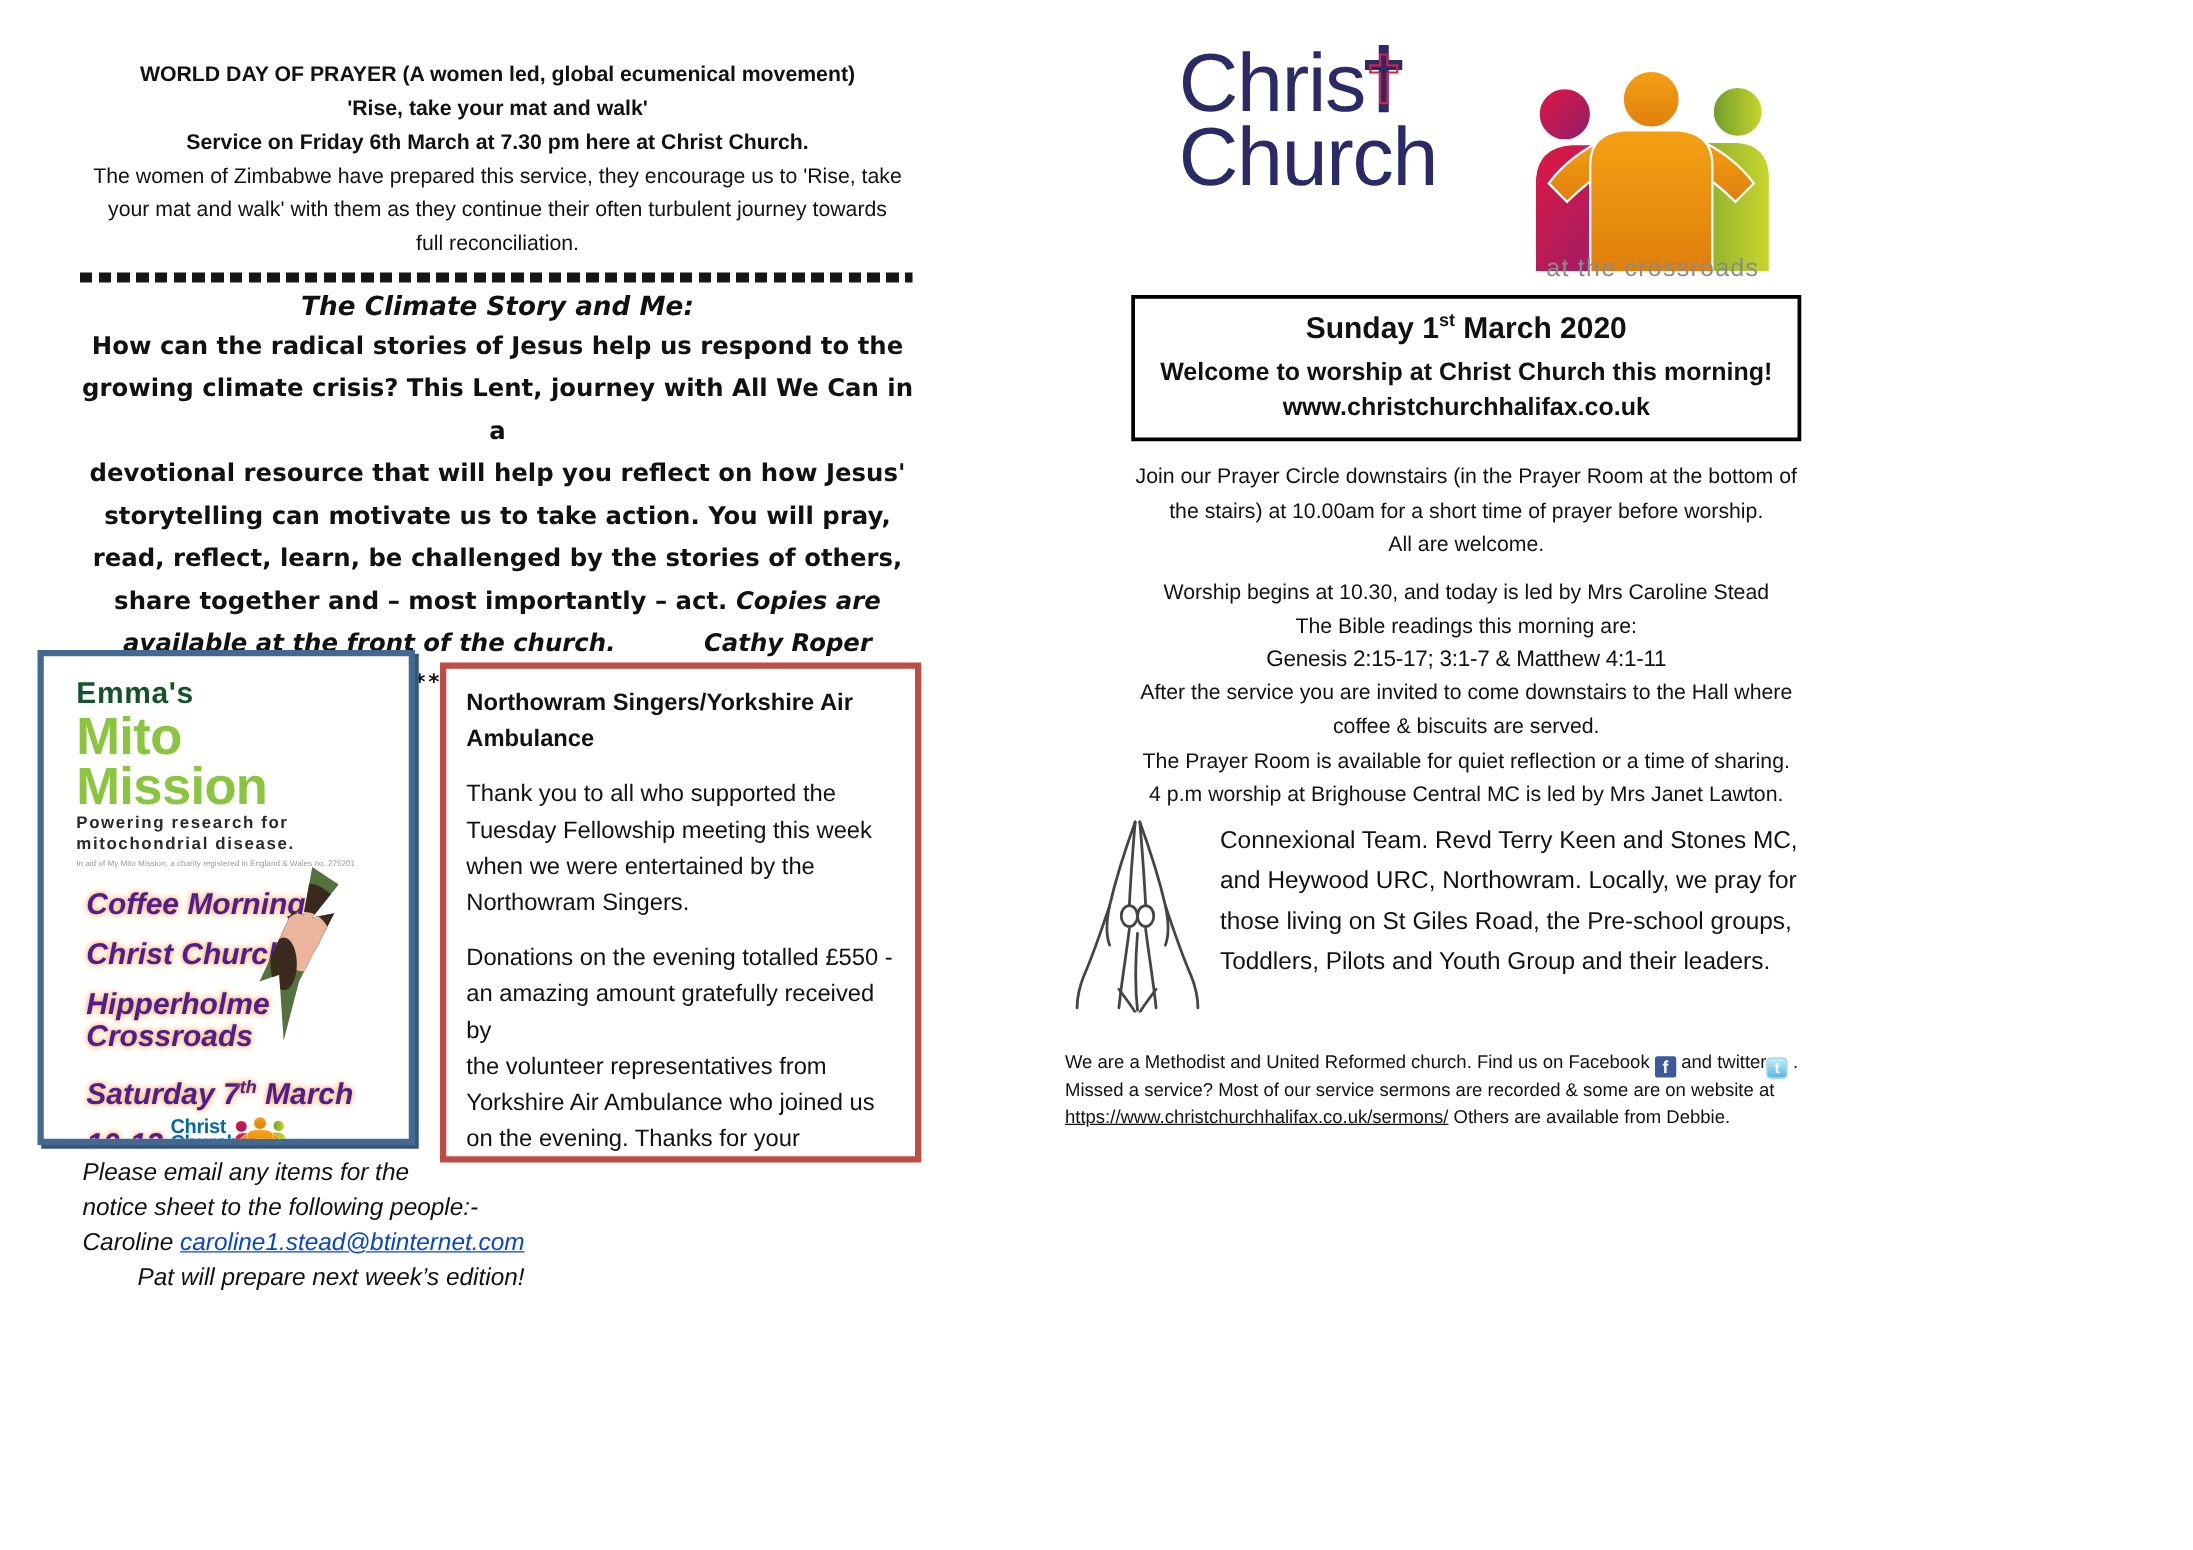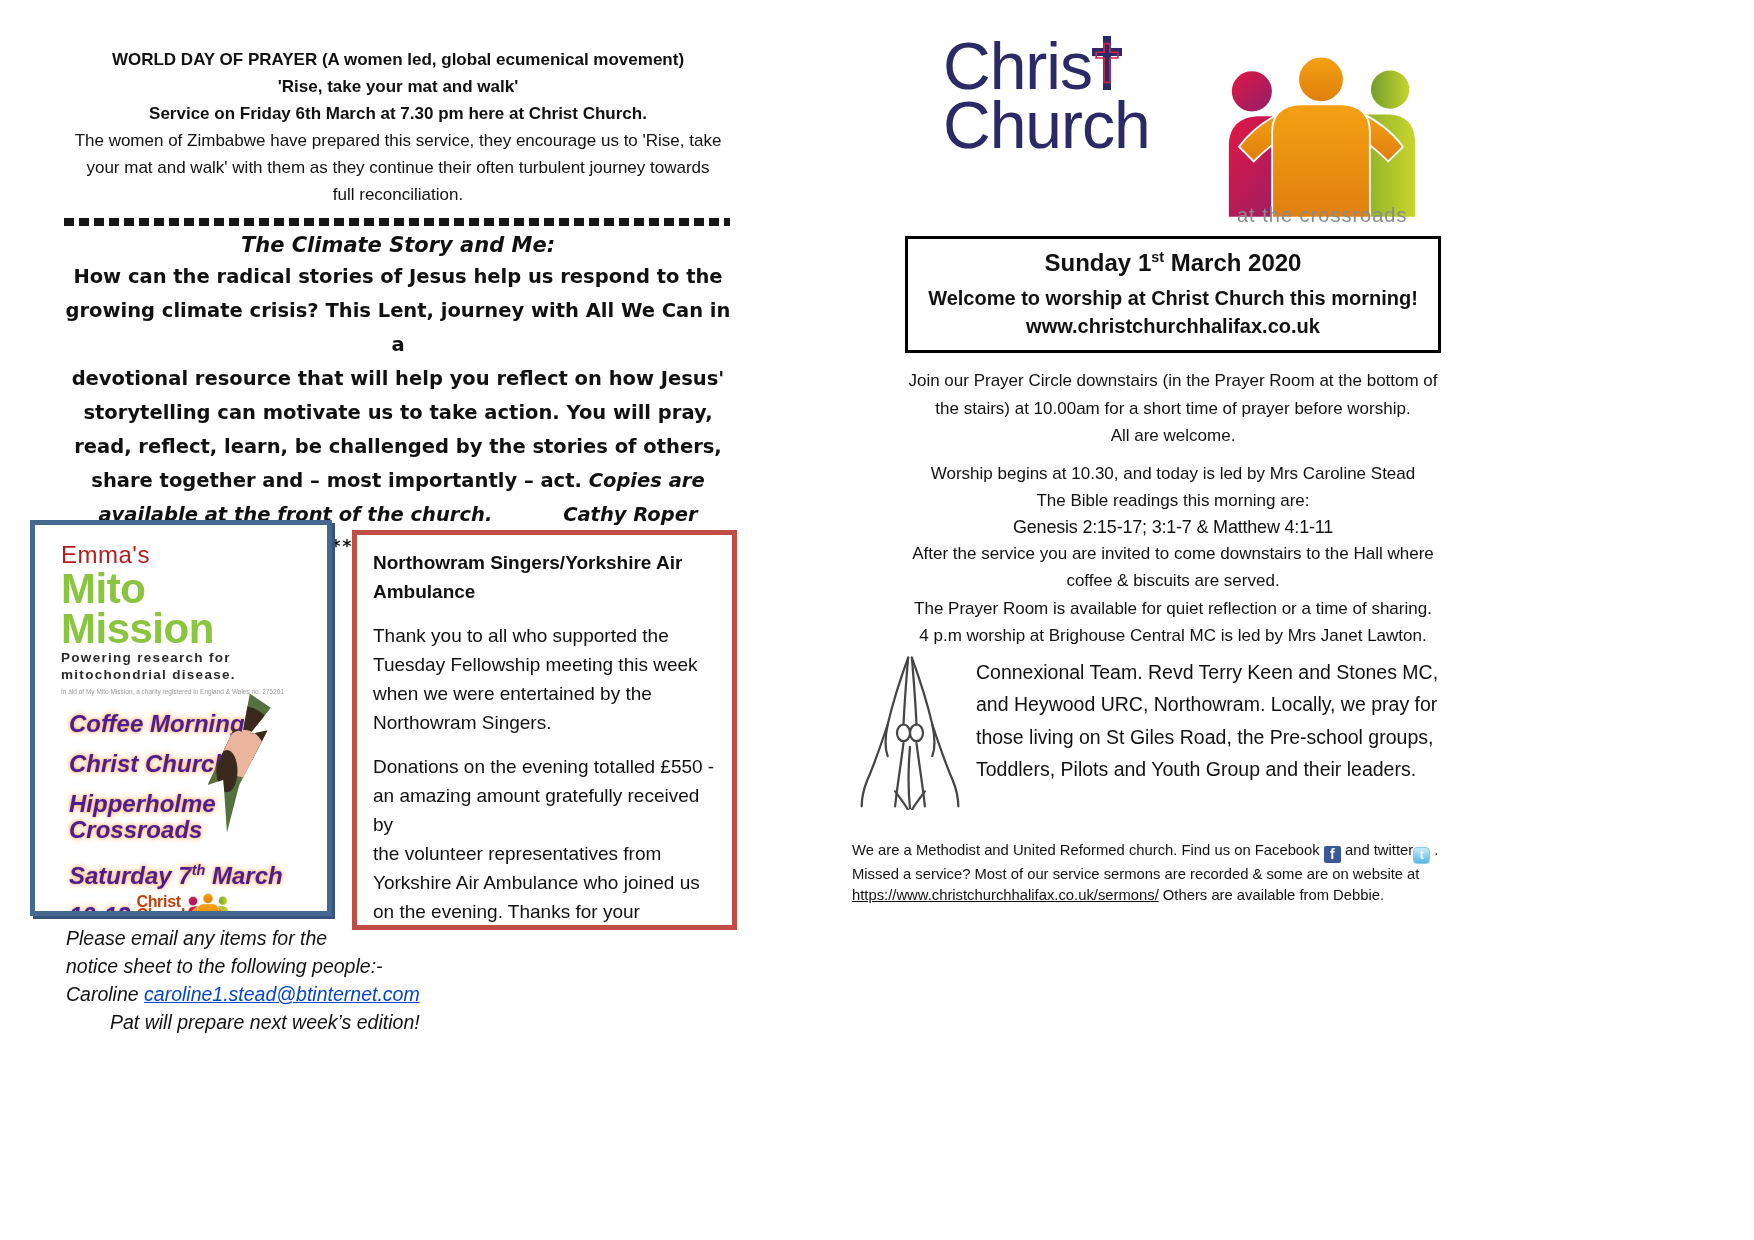--- a/index.html
+++ b/index.html
@@ -17,32 +17,32 @@
                 line-height:34px;}
   .climate-body .pre{white-space:pre-line;}
   .italic{font-style:italic;}
   .sig{font-style:italic;display:inline-block;margin-left:64px;}
   .asterisks{font-family:"DejaVu Sans",sans-serif;font-weight:bold;font-size:17px;
              letter-spacing:2.2px;margin-top:4px;white-space:nowrap;overflow:hidden;}
   
   .mito-box{position:absolute;left:30px;top:520px;width:292px;height:386px;background:#fff;
             border:5px solid #44688f;box-shadow:3px 3px 0 #33557e;overflow:hidden;text-align:left;}
   .mito-logo{position:relative;margin:16px 0 0 26px;height:158px;}
-  .mito-emma{font-weight:normal;font-size:24px;letter-spacing:.5px;color:#b91c1c;}
+  .mito-emma{font-weight:bold;font-size:24px;letter-spacing:.5px;color:#14532d;}
   .mito-green{font-weight:bold;font-size:42px;line-height:40px;color:#8bc540;letter-spacing:-.5px;}
   .mito-tag{font-weight:bold;font-size:13.5px;line-height:17px;letter-spacing:1.3px;color:#2a2a2a;}
   .mito-small{font-size:6.5px;color:#9a9a9a;margin-top:5px;filter:blur(.3px);}
   .bolt{position:absolute;right:-64px;top:-6px;width:88px;height:150px;}
   .mito-items{margin:12px 0 0 34px;}
   .mito-item{font-family:Liberation Sans, sans-serif;font-weight:bold;font-style:italic;
              font-size:24px;line-height:26px;margin-bottom:14px;color:#4c1d95;
              text-shadow:0 0 6px #f7b26a,0 0 3px #f7b26a,0 0 1px #fff;}
   .mito-last{display:flex;align-items:center;gap:6px;margin:2px 0 0 34px;}
   .mini-logo{display:flex;align-items:center;margin-top:-16px;}
-  .mini-text{color:#c2410c;font-weight:bold;font-size:16px;line-height:13px;letter-spacing:-.3px;}
+  .mini-text{color:#0369a1;font-weight:bold;font-size:16px;line-height:13px;letter-spacing:-.3px;}
   .mini-people{width:46px;height:36px;margin-left:-6px;margin-top:6px;}
   
   .amb-box{position:absolute;left:352px;top:530px;width:385px;height:400px;background:#fff;
            border:5px solid #bf4d45;box-sizing:border-box;padding:13px 16px;text-align:left;
            font-size:19px;line-height:29px;overflow:hidden;}
   .amb-title{font-weight:bold;}
   .amb-para{margin-top:15px;white-space:pre-line;}
   
   .left-footer{position:absolute;left:66px;top:924px;width:700px;text-align:left;
                font-style:italic;font-size:19.5px;line-height:28px;}

